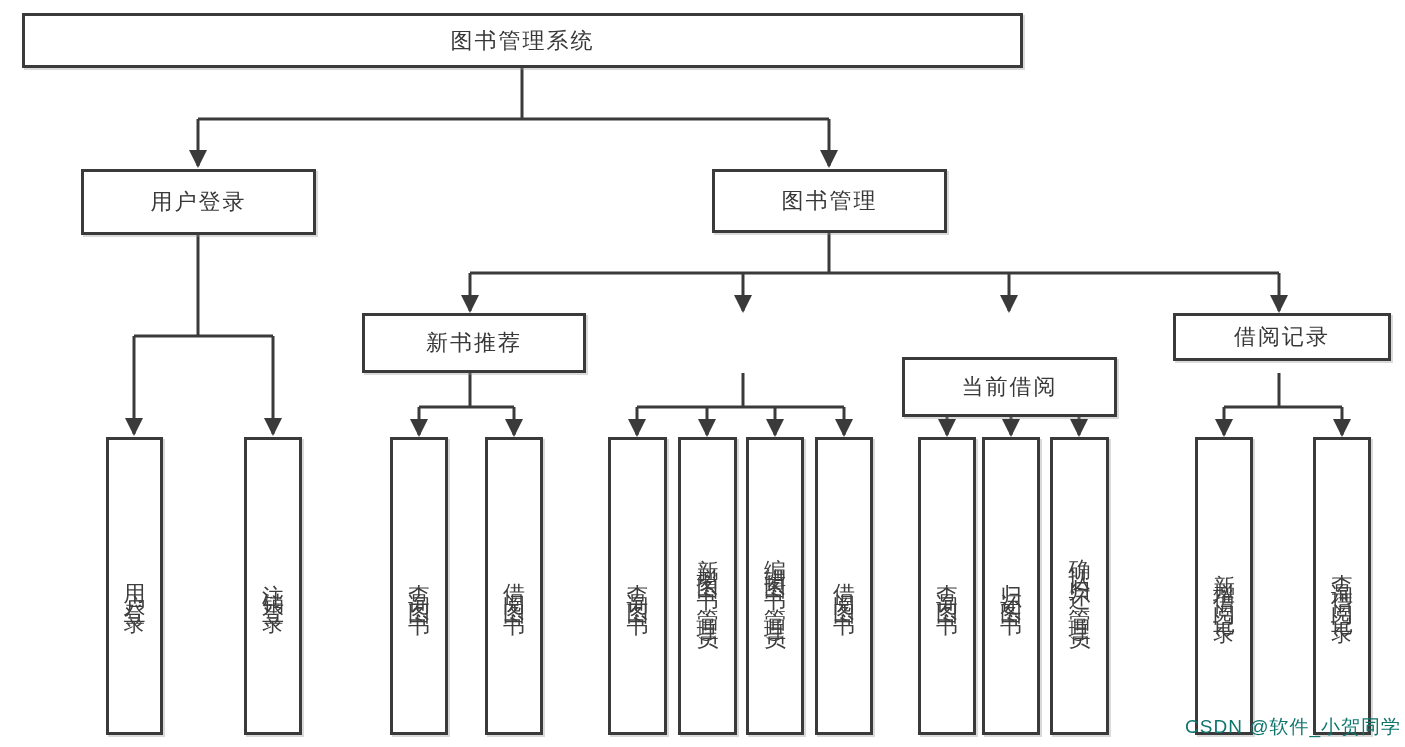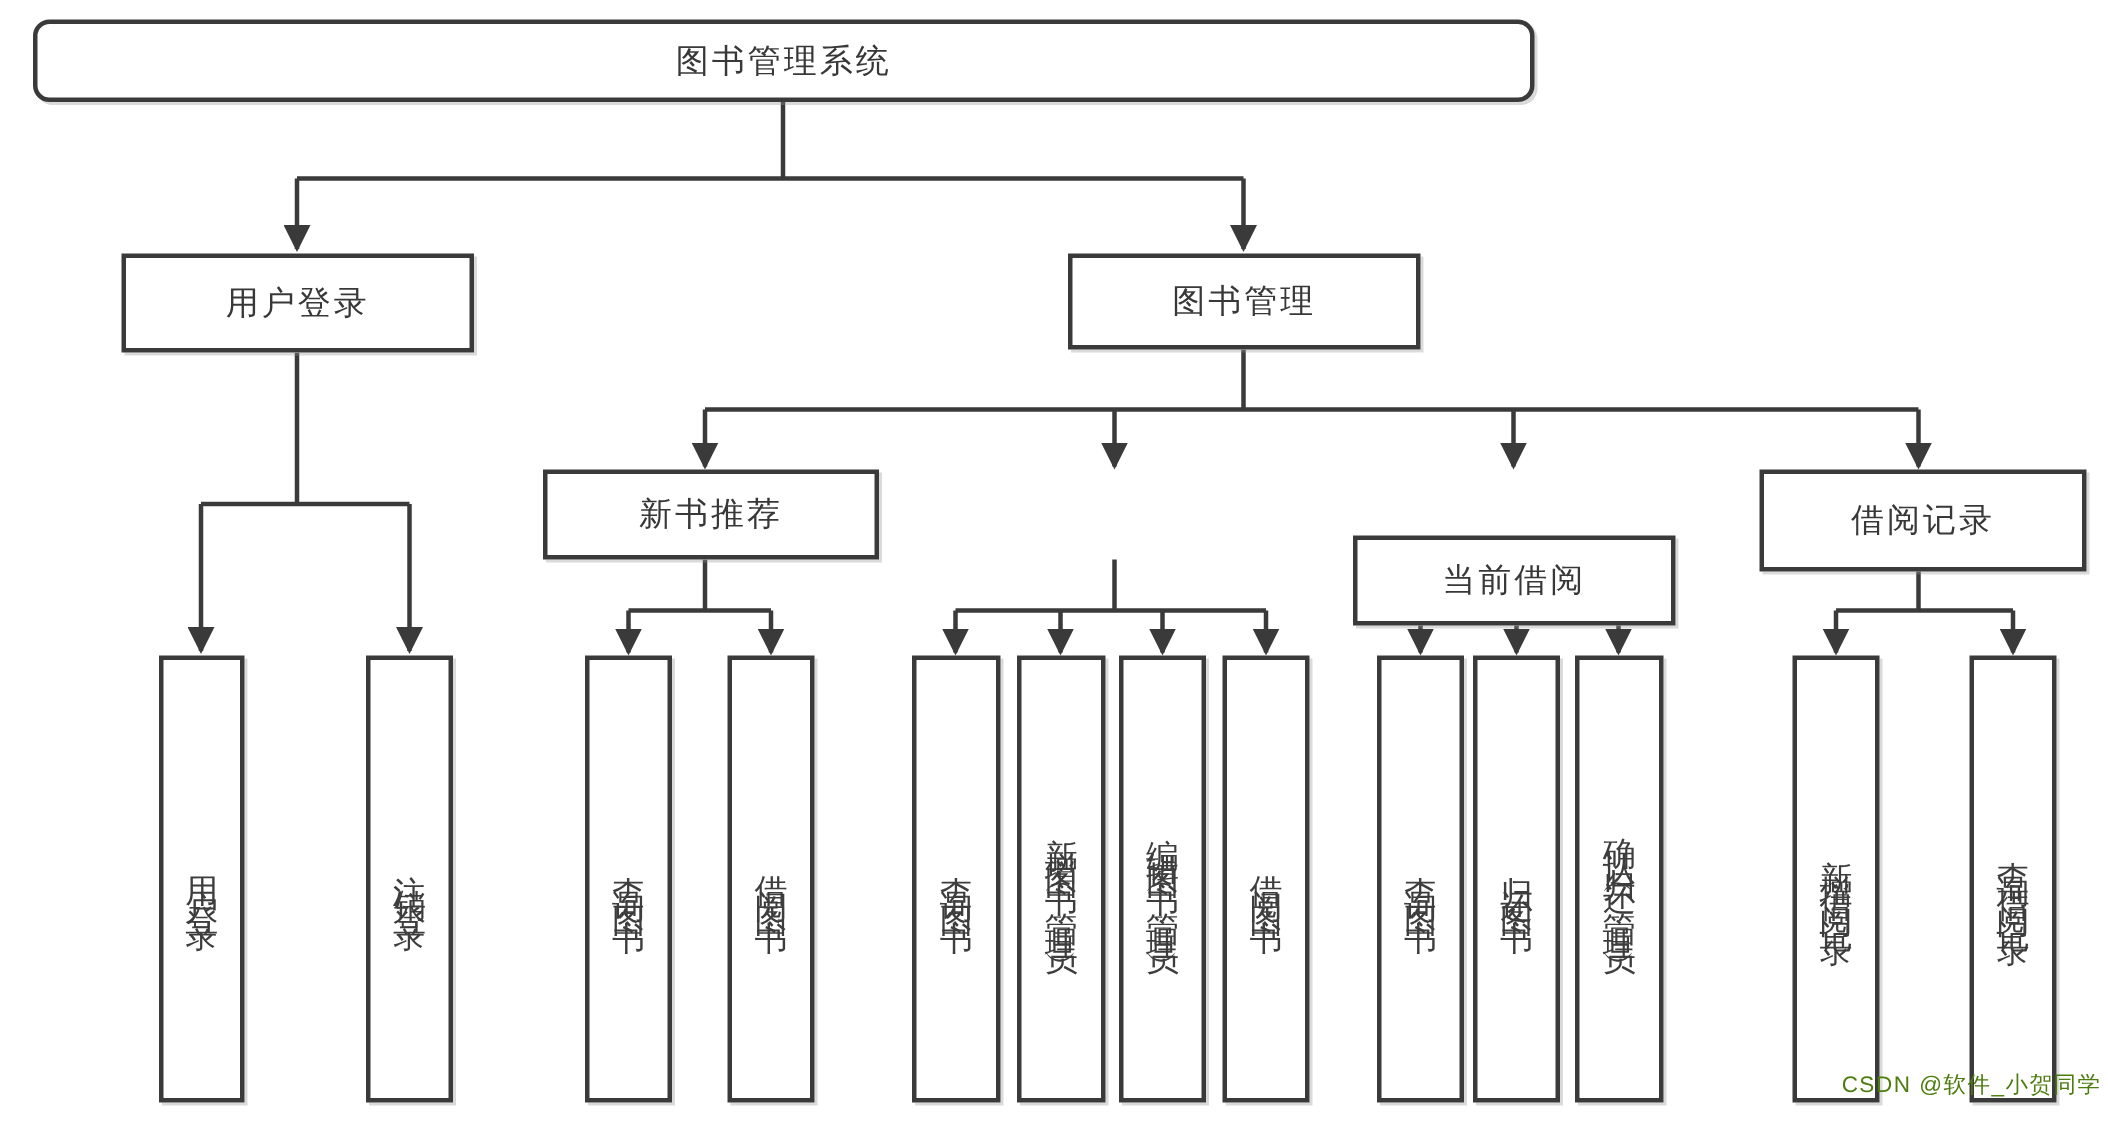--- a/index.html
+++ b/index.html
@@ -44,22 +44,22 @@
     font-size: 22px;
     letter-spacing: 10px;
     white-space: nowrap;
     color: #3d3d3d;
   }
   .watermark {
     position: absolute;
     top: 714px;
     right: 4px;
     z-index: 3;
-    font-size: 15px;
-    color: #4d7c0f;
+    font-size: 19px;
+    color: #0f766e;
     letter-spacing: 1px;
     white-space: nowrap;
   }
 </style>
 </head>
 <body>
 
 <div class="canvas">
 
   <svg class="connectors" viewBox="0 0 1405 747" xmlns="http://www.w3.org/2000/svg">
@@ -105,38 +105,38 @@
       <path d="M1011 407 V435" marker-end="url(#ah)"></path>
       <path d="M1079 407 V435" marker-end="url(#ah)"></path>
 
       <path d="M1279 373 V407"></path>
       <path d="M1224 407 H1342"></path>
       <path d="M1224 407 V435" marker-end="url(#ah)"></path>
       <path d="M1342 407 V435" marker-end="url(#ah)"></path>
     </g>
   </svg>
 
-  <div class="node" style="left:22px; top:13px; width:1001px; height:55px;border-radius:11px;">
+  <div class="node" style="left:22px; top:13px; width:1001px; height:55px;">
     <span class="hlabel">图书管理系统</span>
   </div>
 
   <div class="node" style="left:81px; top:169px; width:235px; height:66px;">
     <span class="hlabel">用户登录</span>
   </div>
   <div class="node" style="left:712px; top:169px; width:235px; height:64px;text-align:right;">
     <span class="hlabel">图书管理</span>
   </div>
 
   <div class="node" style="left:362px; top:313px; width:224px; height:60px;align-items:center;">
     <span class="hlabel">新书推荐</span>
   </div>
   <div class="node" style="left:902px; top:313px; width:215px; height:60px;margin-top:44px;">
     <span class="hlabel">当前借阅</span>
   </div>
-  <div class="node" style="left:1173px; top:313px; width:218px; height:68px;">
+  <div class="node" style="left:1173px; top:313px; width:218px; height:48px;">
     <span class="hlabel">借阅记录</span>
   </div>
 
   <div class="node" style="left:106px; top:437px; width:57px; height:298px;">
     <span class="vtext">用户登录</span>
   </div>
   <div class="node" style="left:244px; top:437px; width:58px; height:298px;">
     <span class="vtext">注销登录</span>
   </div>
 

